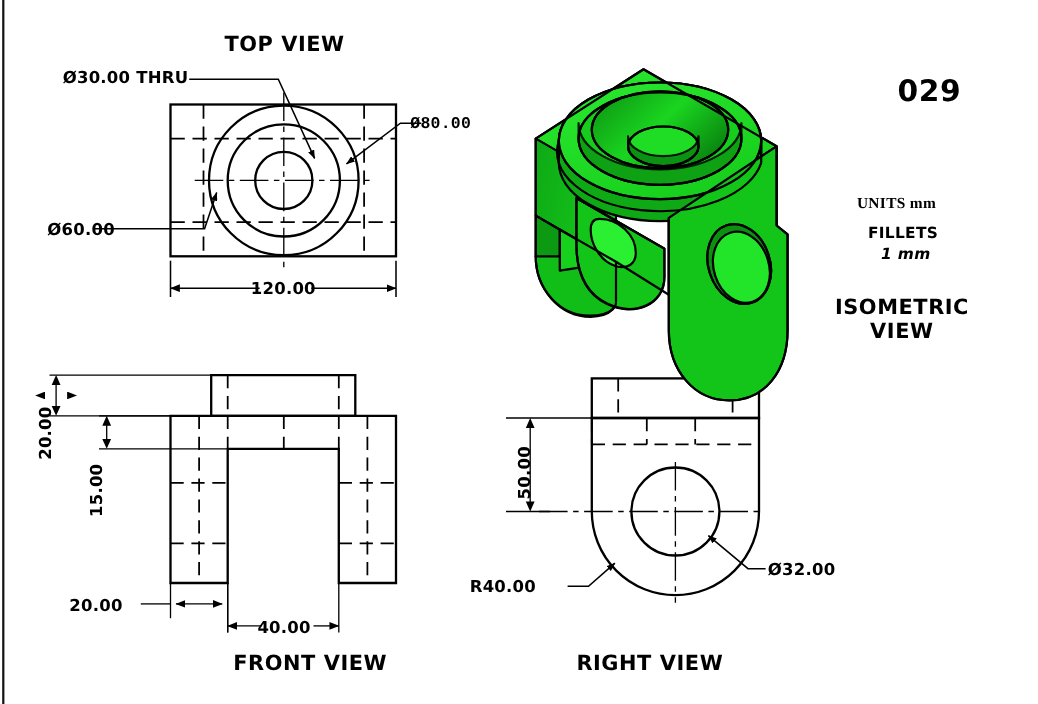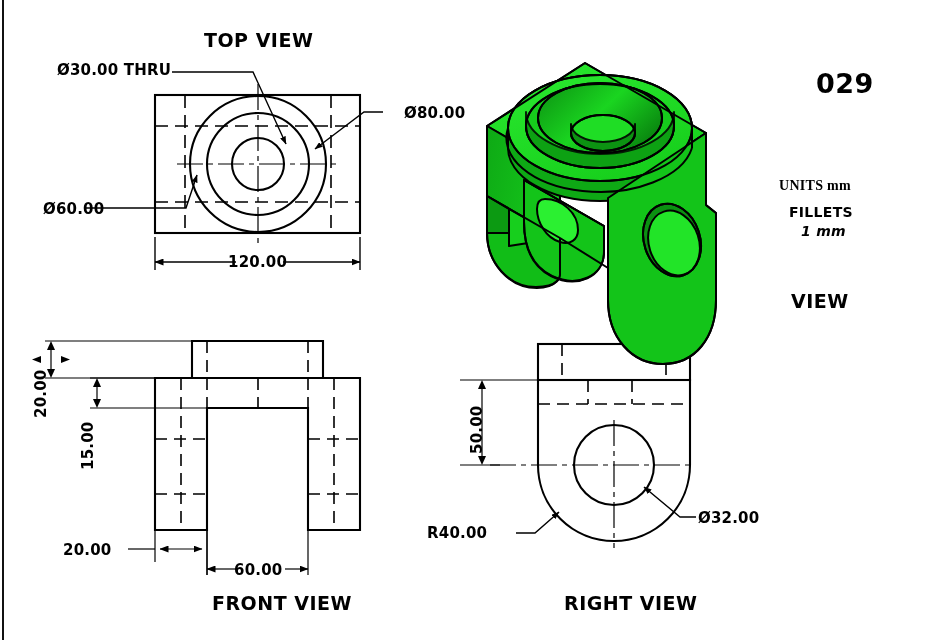--- a/index.html
+++ b/index.html
@@ -261,34 +261,35 @@
         <path d="M692,128 L692,148"></path>
         <ellipse cx="600" cy="126" rx="74" ry="42"></ellipse>
         <ellipse cx="600" cy="118" rx="62" ry="35"></ellipse>
         <ellipse cx="603" cy="133" rx="32" ry="18"></ellipse>
       </g>
     </g>
   </svg>
 
   <div class="lbl view-title" style="left:204px;top:29px;">TOP VIEW</div>
   <div class="lbl dim" style="left:57px;top:45px;margin-top:16px;">Ø30.00 THRU</div>
-  <div class="lbl dim" style="left:404px;top:104px;">Ø80.00</div>
+  <div class="lbl dim" style="left:373px;top:104px;font-family:Liberation Mono, monospace;">Ø80.00</div>
   <div class="lbl dim" style="left:43px;top:200px;">Ø60.00</div>
   <div class="lbl dim" style="left:228px;top:253px;">120.00</div>
 
   <div class="lbl view-title" style="left:212px;top:592px;">FRONT VIEW</div>
   <div class="lbl dimv" style="left:32px;top:418px;">20.00</div>
   <div class="lbl dimv" style="left:79px;top:470px;">15.00</div>
   <div class="lbl dim" style="left:63px;top:541px;">20.00</div>
-  <div class="lbl dim" style="left:234px;top:561px;">60.00</div>
-
-  <div class="lbl view-title" style="left:564px;top:592px;">RIGHT VIEW</div>
+  <div class="lbl dim" style="left:234px;top:561px;">40.00</div>
+
+  <div class="lbl view-title" style="left:524px;top:592px;">RIGHT VIEW</div>
   <div class="lbl dimv" style="left:468px;top:454px;">50.00</div>
   <div class="lbl dim" style="left:427px;top:524px;">R40.00</div>
   <div class="lbl dim" style="left:698px;top:509px;">Ø32.00</div>
 
   <div class="lbl partno" style="left:816px;top:45px;margin-top:23px;">029</div>
   <div class="lbl note" style="left:779px;top:178px;font-family:Liberation Serif, serif;">UNITS mm</div>
   <div class="lbl note" style="left:789px;top:204px;">FILLETS</div>
   <div class="lbl note" style="left:801px;top:223px;font-style:italic;">1 mm</div>
+  <div class="lbl isolabel" style="left:759px;top:268px;">ISOMETRIC</div>
   <div class="lbl isolabel" style="left:791px;top:290px;">VIEW</div>
 
 </div>
 
 </body></html>

